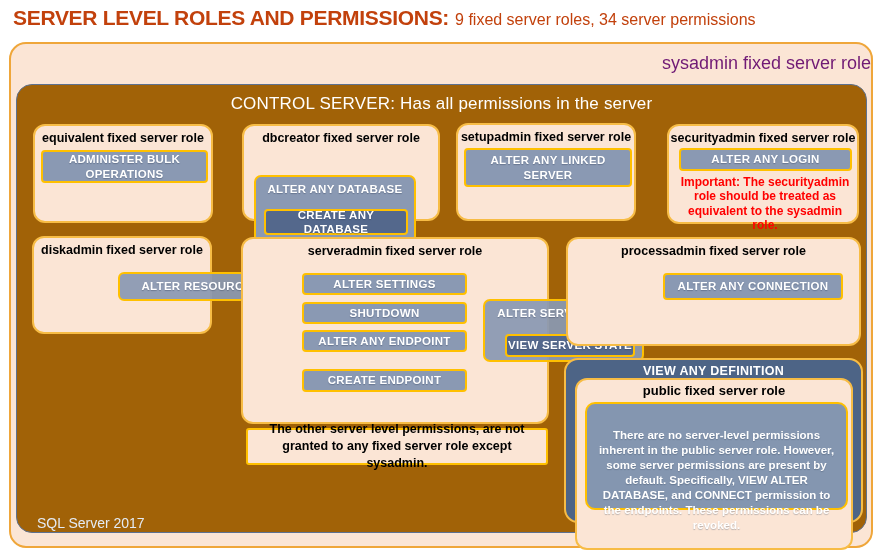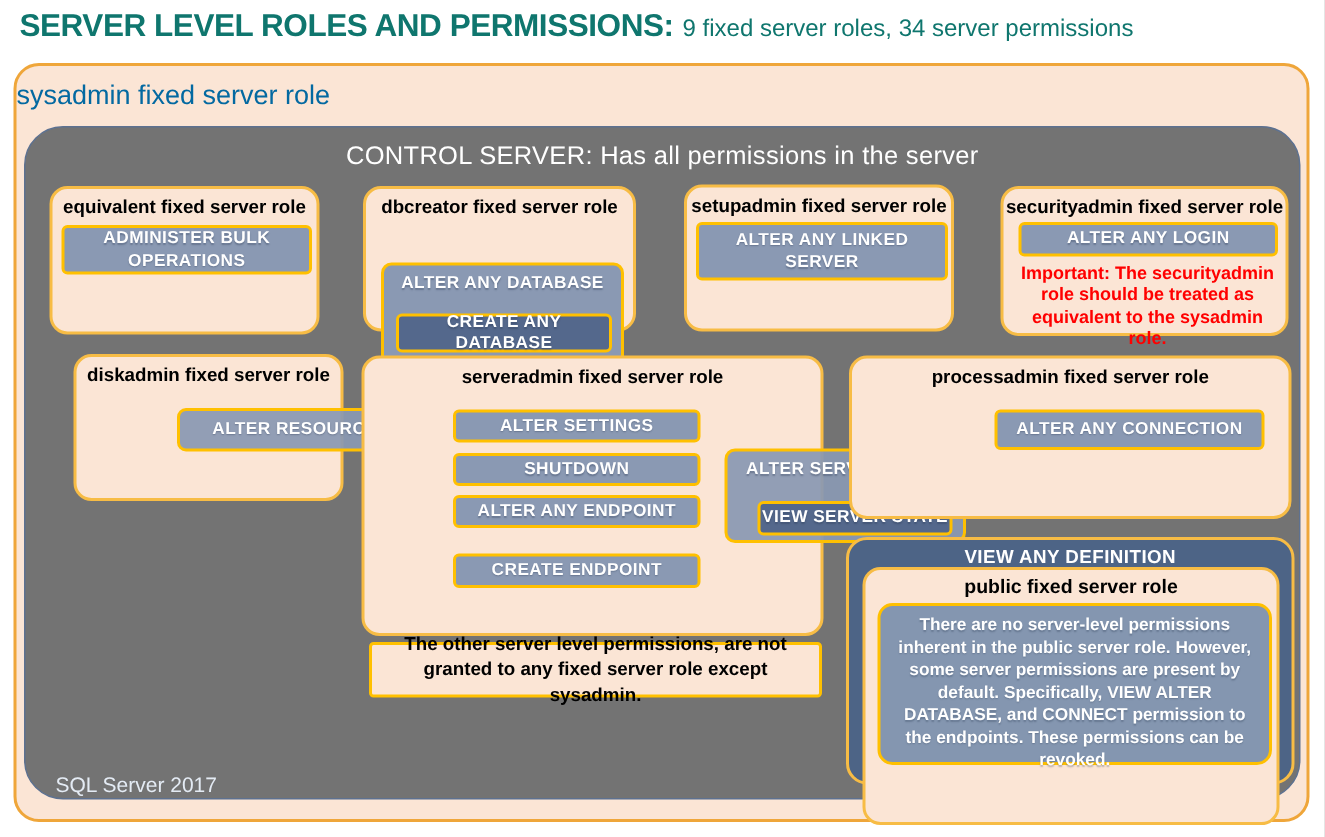--- a/index.html
+++ b/index.html
@@ -1,33 +1,33 @@
 <!DOCTYPE html>
 <html><head>
 <meta charset="utf-8">
 <style>
   * { margin:0; padding:0; box-sizing:border-box; }
   html,body { background:#ffffff; }
   .canvas {
     position:relative; width:883px; height:558px; overflow:hidden;
     background:#ffffff; font-family:"Liberation Sans", sans-serif;
   }
-  .main-title { position:absolute; left:13px; top:6px; white-space:nowrap; color:#0f766e; }
+  .main-title { position:absolute; left:13px; top:6px; white-space:nowrap; color:#c2410c; }
   .main-title .big { font-size:21px; font-weight:bold; letter-spacing:-0.3px; }
   .main-title .small { font-size:16px; font-weight:normal; margin-left:6px; }
 
   .outer {
     position:absolute; left:9px; top:42px; width:864px; height:506px;
     background:#FBE5D5; border:2px solid #EFA63A; border-radius:17px;
   }
-  .sys-title { text-align:left; font-size:18px; color:#0369a1; margin-top:9px; }
+  .sys-title { text-align:right; font-size:18px; color:#701a75; margin-top:9px; }
 
   .blue {
     position:absolute; left:5px; top:40px; width:851px; height:449px;
-    background:#737373; border-radius:26px; border:1px solid #5d7190;
+    background:#a16207; border-radius:16px; border:1px solid #5d7190;
   }
   .control-title { text-align:center; color:#ffffff; font-size:17px; margin-top:9px; letter-spacing:0.2px; }
 
   .rolebox {
     position:absolute; background:#FBE5D5;
     border:2px solid #F7BC45; border-radius:12px;
   }
   .rtitle { text-align:center; font-weight:bold; font-size:12.5px; color:#000000; margin-top:5px; white-space:nowrap; }
 
   .perm {
@@ -47,21 +47,21 @@
     position:absolute; background:#4D6486; border:2px solid #F7BC45; border-radius:14px;
   }
   .def-title { text-align:center; color:#ffffff; font-weight:bold; font-size:12.5px; margin-top:4px; letter-spacing:0.3px; }
   .publicbox {
     position:absolute; background:#FBE5D5; border:2px solid #F7BC45; border-radius:12px;
   }
   .ptitle { text-align:center; font-weight:bold; font-size:13px; color:#000; margin-top:3px; }
   .pbody {
     position:absolute; background:#8496B0; border:2px solid #FFC000; border-radius:10px;
     color:#ffffff; font-weight:bold; font-size:11.5px; text-align:center;
-    line-height:1.3; padding:6px 6px; text-shadow:0 1px 1px rgba(40,55,80,0.3);
+    line-height:1.3; padding:24px 6px; text-shadow:0 1px 1px rgba(40,55,80,0.3);
   }
   .note {
     position:absolute; background:#FBE5D5; border:2px solid #FFC000; border-radius:3px;
     color:#000; font-weight:bold; font-size:12.5px; text-align:center;
     display:flex; align-items:center; justify-content:center; line-height:1.35; padding:0 8px;
   }
   .footer-label { position:absolute; color:#E4EBF4; font-size:14px;text-align:center; }
 </style>
 </head>
 <body>
@@ -76,40 +76,40 @@
     <div class="sys-title">sysadmin fixed server role</div>
 
     <div class="blue">
       <div class="control-title">CONTROL SERVER: Has all permissions in the server</div>
 
       <div class="rolebox" style="left:16px; top:39px; width:180px; height:99px;">
         <div class="rtitle">equivalent fixed server role</div>
         <div class="perm" style="left:6px; top:24px; width:167px; height:33px;">ADMINISTER  BULK OPERATIONS</div>
       </div>
 
-      <div class="rolebox" style="left:225px; top:39px; width:182px; height:97px;">
+      <div class="rolebox" style="left:225px; top:39px; width:198px; height:97px;">
         <div class="rtitle">dbcreator fixed server role</div>
         <div class="perm grouptop" style="left:10px; top:21px; width:162px; height:69px;">
           <span>ALTER ANY DATABASE</span>
           <div class="perm dark" style="left:8px; top:32px; width:144px; height:26px;">CREATE ANY DATABASE</div>
         </div>
       </div>
 
       <div class="rolebox" style="left:439px; top:38px; width:180px; height:98px;">
         <div class="rtitle">setupadmin fixed server role</div>
         <div class="perm" style="left:6px; top:23px; width:168px; height:39px;">ALTER ANY LINKED SERVER</div>
       </div>
 
       <div class="rolebox" style="left:650px; top:39px; width:192px; height:100px;">
         <div class="rtitle">securityadmin fixed server role</div>
         <div class="perm" style="left:10px; top:22px; width:173px; height:23px;">ALTER ANY LOGIN</div>
         <div class="warning" style="left:5px; top:49px; width:182px;">Important: The securityadmin role should be treated as equivalent to the sysadmin role.</div>
       </div>
 
-      <div class="rolebox" style="left:15px; top:151px; width:180px; height:98px;margin-left:17px;">
+      <div class="rolebox" style="left:15px; top:151px; width:180px; height:98px;">
         <div class="rtitle">diskadmin fixed server role</div>
       </div>
       <div class="perm overlay" style="left:101px; top:187px; width:165px; height:29px;">ALTER RESOURCES</div>
 
       <div class="rolebox" style="left:224px; top:152px; width:308px; height:187px;">
         <div class="rtitle">serveradmin fixed server role</div>
         <div class="perm" style="left:59px; top:34px; width:165px; height:22px;">ALTER SETTINGS</div>
         <div class="perm" style="left:59px; top:63px; width:165px; height:22px;">SHUTDOWN</div>
         <div class="perm" style="left:59px; top:91px; width:165px; height:22px;">ALTER ANY ENDPOINT</div>
         <div class="perm" style="left:59px; top:130px; width:165px; height:23px;">CREATE ENDPOINT</div>

